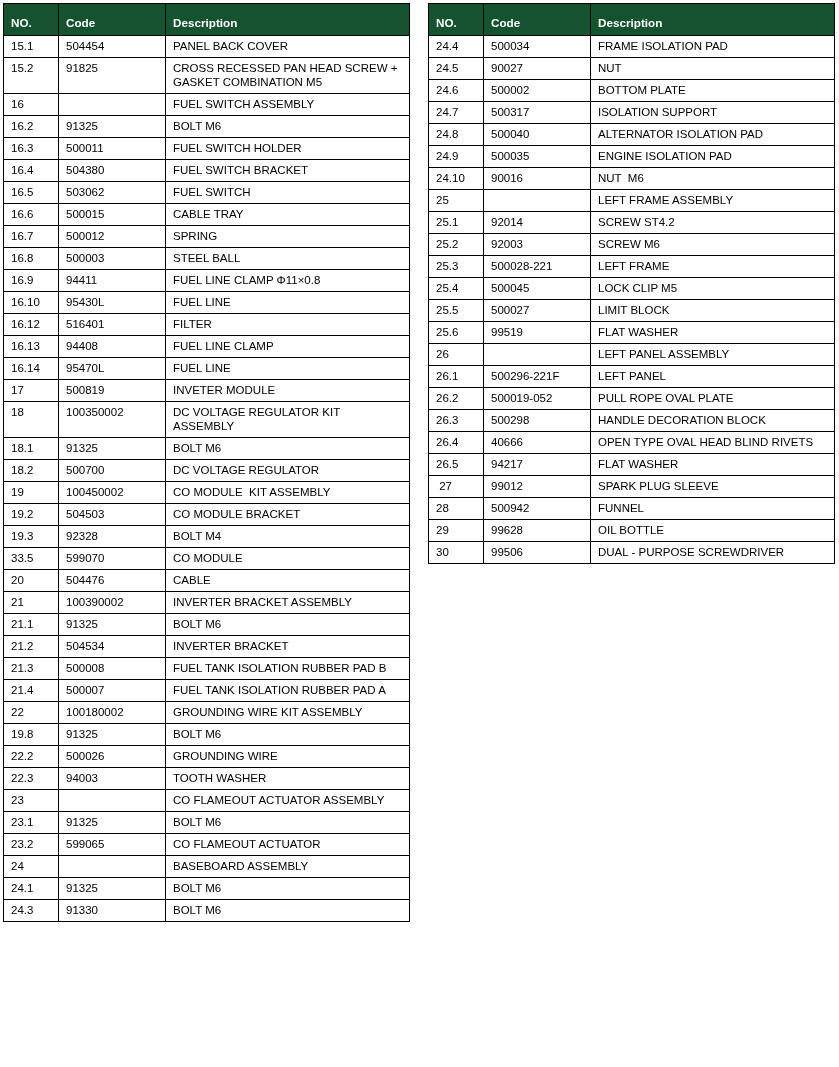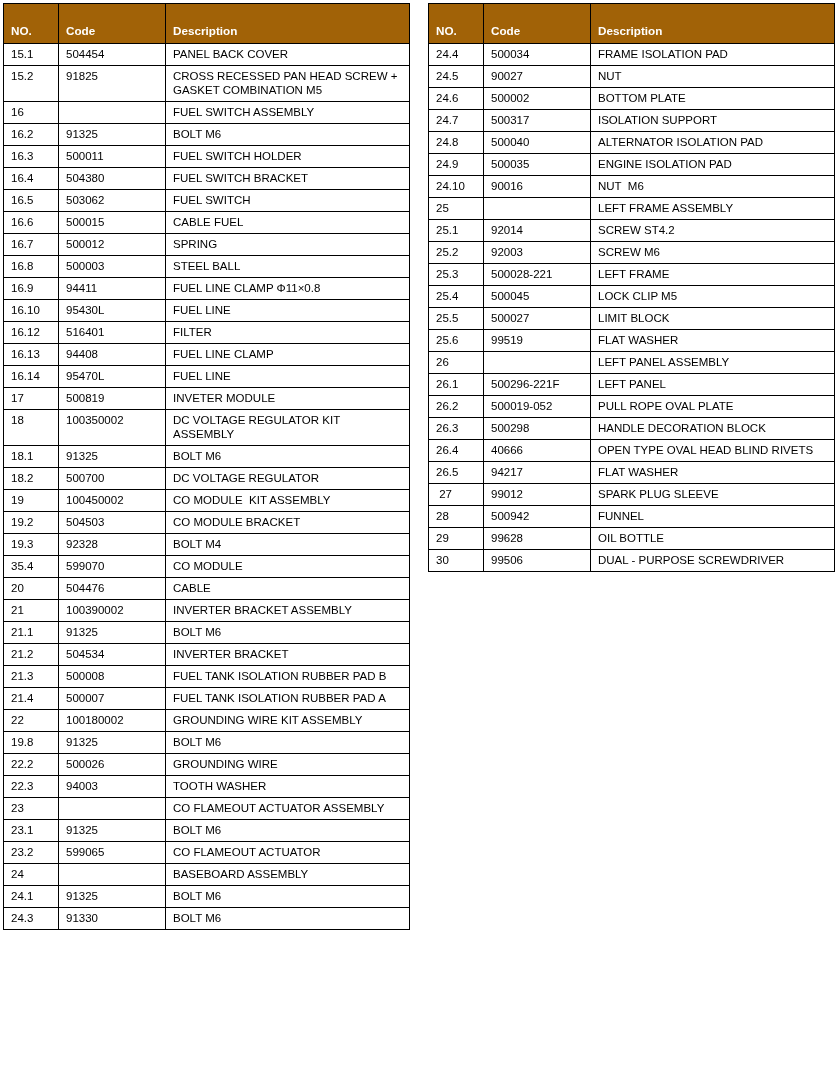--- a/index.html
+++ b/index.html
@@ -35,25 +35,25 @@
     border: 1.5px solid #000;
     padding: 3px 6px 3px 7px;
     font-size: 11.5px;
     line-height: 14.5px;
     vertical-align: top;
     text-align: left;
     white-space: pre-wrap;
     word-break: break-word;
   }
   .parts-table thead th {
-    background: #a16207;
+    background: #14532d;
     color: #ffffff;
     font-weight: bold;
     font-size: 11.7px;
-    padding-top: 20px;
+    padding-top: 12px;
     padding-bottom: 4px;
     border-color: #000000;
   }
   .parts-table tbody td {
     height: 15px;
   }
   .col-no    { width: 55px; }
   .col-code  { width: 107px; }
   .col-desc  { width: auto; }
 
@@ -110,21 +110,21 @@
           <td class="cell-desc">FUEL SWITCH BRACKET</td>
         </tr>
         <tr>
           <td class="cell-no">16.5</td>
           <td class="cell-code">503062</td>
           <td class="cell-desc">FUEL SWITCH</td>
         </tr>
         <tr>
           <td class="cell-no">16.6</td>
           <td class="cell-code">500015</td>
-          <td class="cell-desc">CABLE FUEL</td>
+          <td class="cell-desc">CABLE TRAY</td>
         </tr>
         <tr>
           <td class="cell-no">16.7</td>
           <td class="cell-code">500012</td>
           <td class="cell-desc">SPRING</td>
         </tr>
         <tr>
           <td class="cell-no">16.8</td>
           <td class="cell-code">500003</td>
           <td class="cell-desc">STEEL BALL</td>
@@ -183,21 +183,21 @@
           <td class="cell-no">19.2</td>
           <td class="cell-code">504503</td>
           <td class="cell-desc">CO MODULE BRACKET</td>
         </tr>
         <tr>
           <td class="cell-no">19.3</td>
           <td class="cell-code">92328</td>
           <td class="cell-desc">BOLT M4</td>
         </tr>
         <tr>
-          <td class="cell-no">35.4</td>
+          <td class="cell-no">33.5</td>
           <td class="cell-code">599070</td>
           <td class="cell-desc">CO MODULE</td>
         </tr>
         <tr>
           <td class="cell-no">20</td>
           <td class="cell-code">504476</td>
           <td class="cell-desc">CABLE</td>
         </tr>
         <tr>
           <td class="cell-no">21</td>

